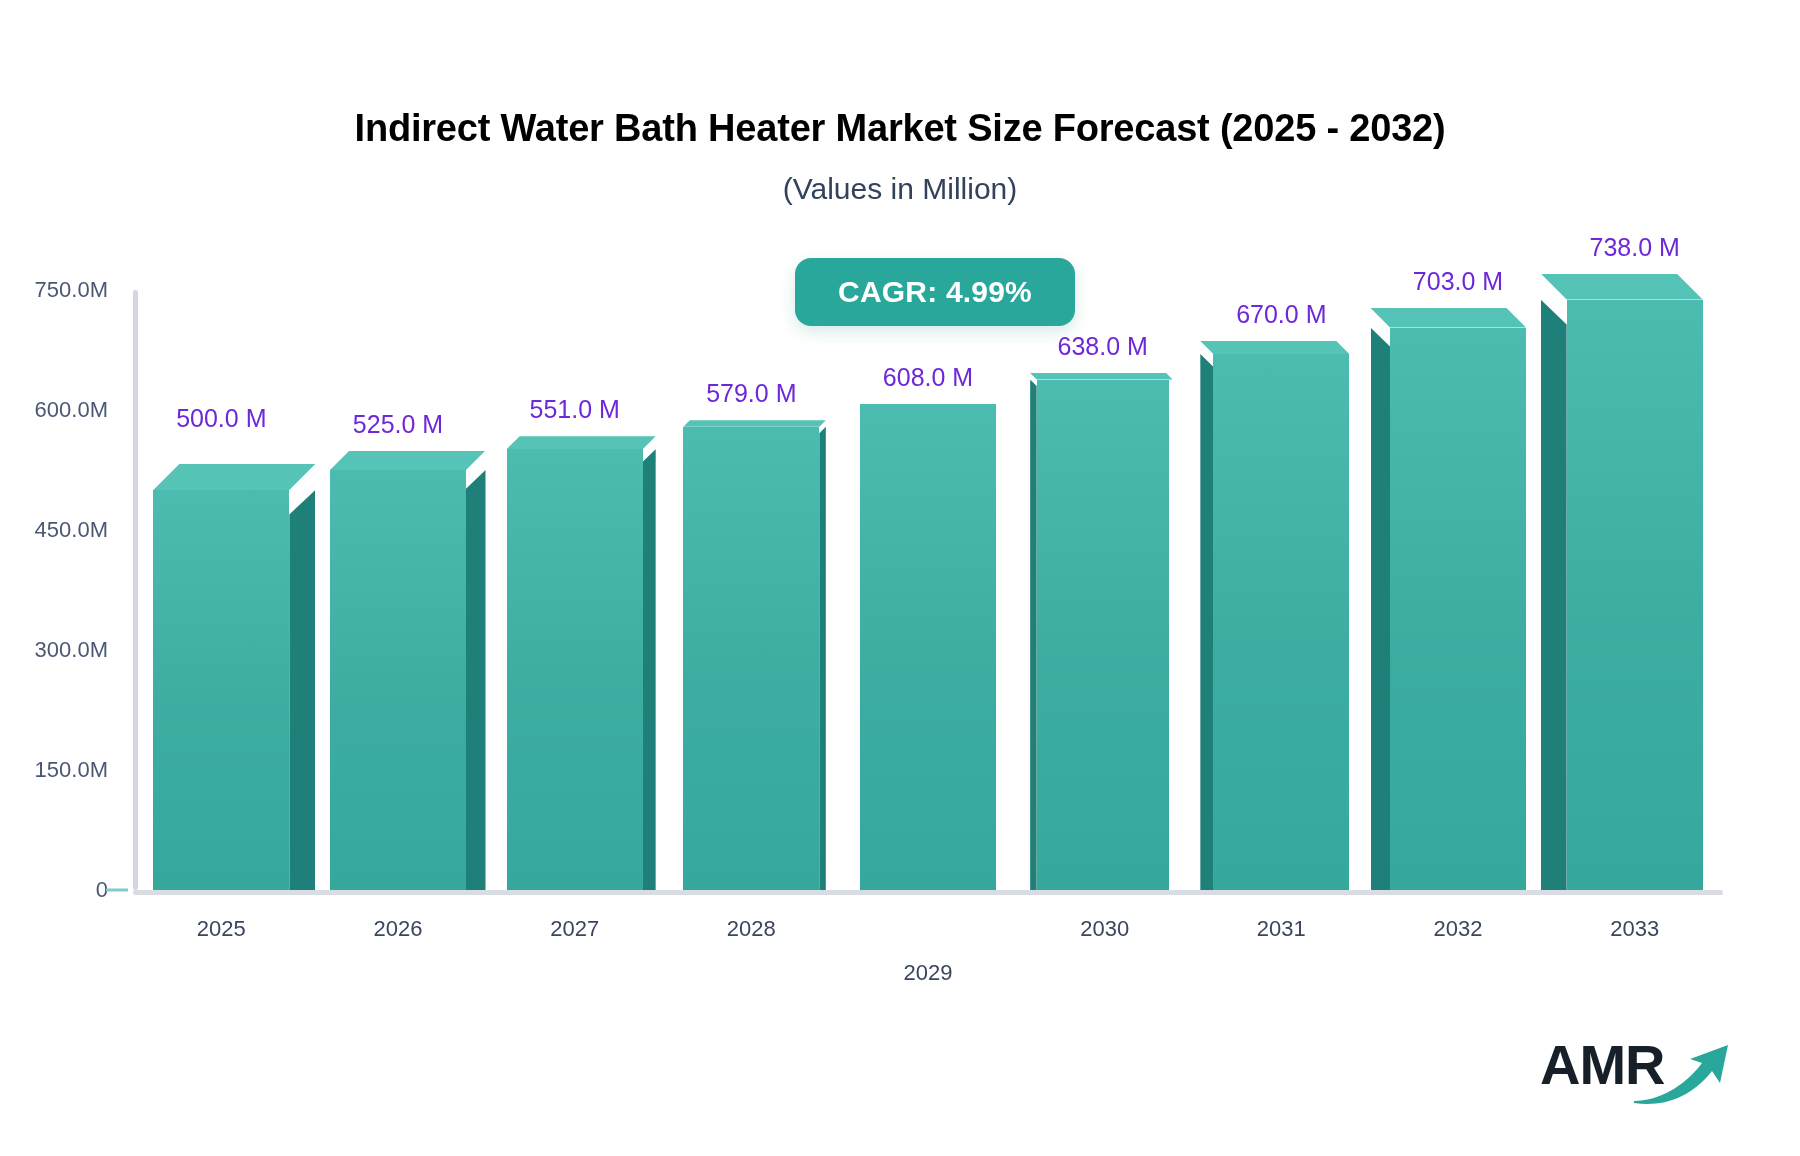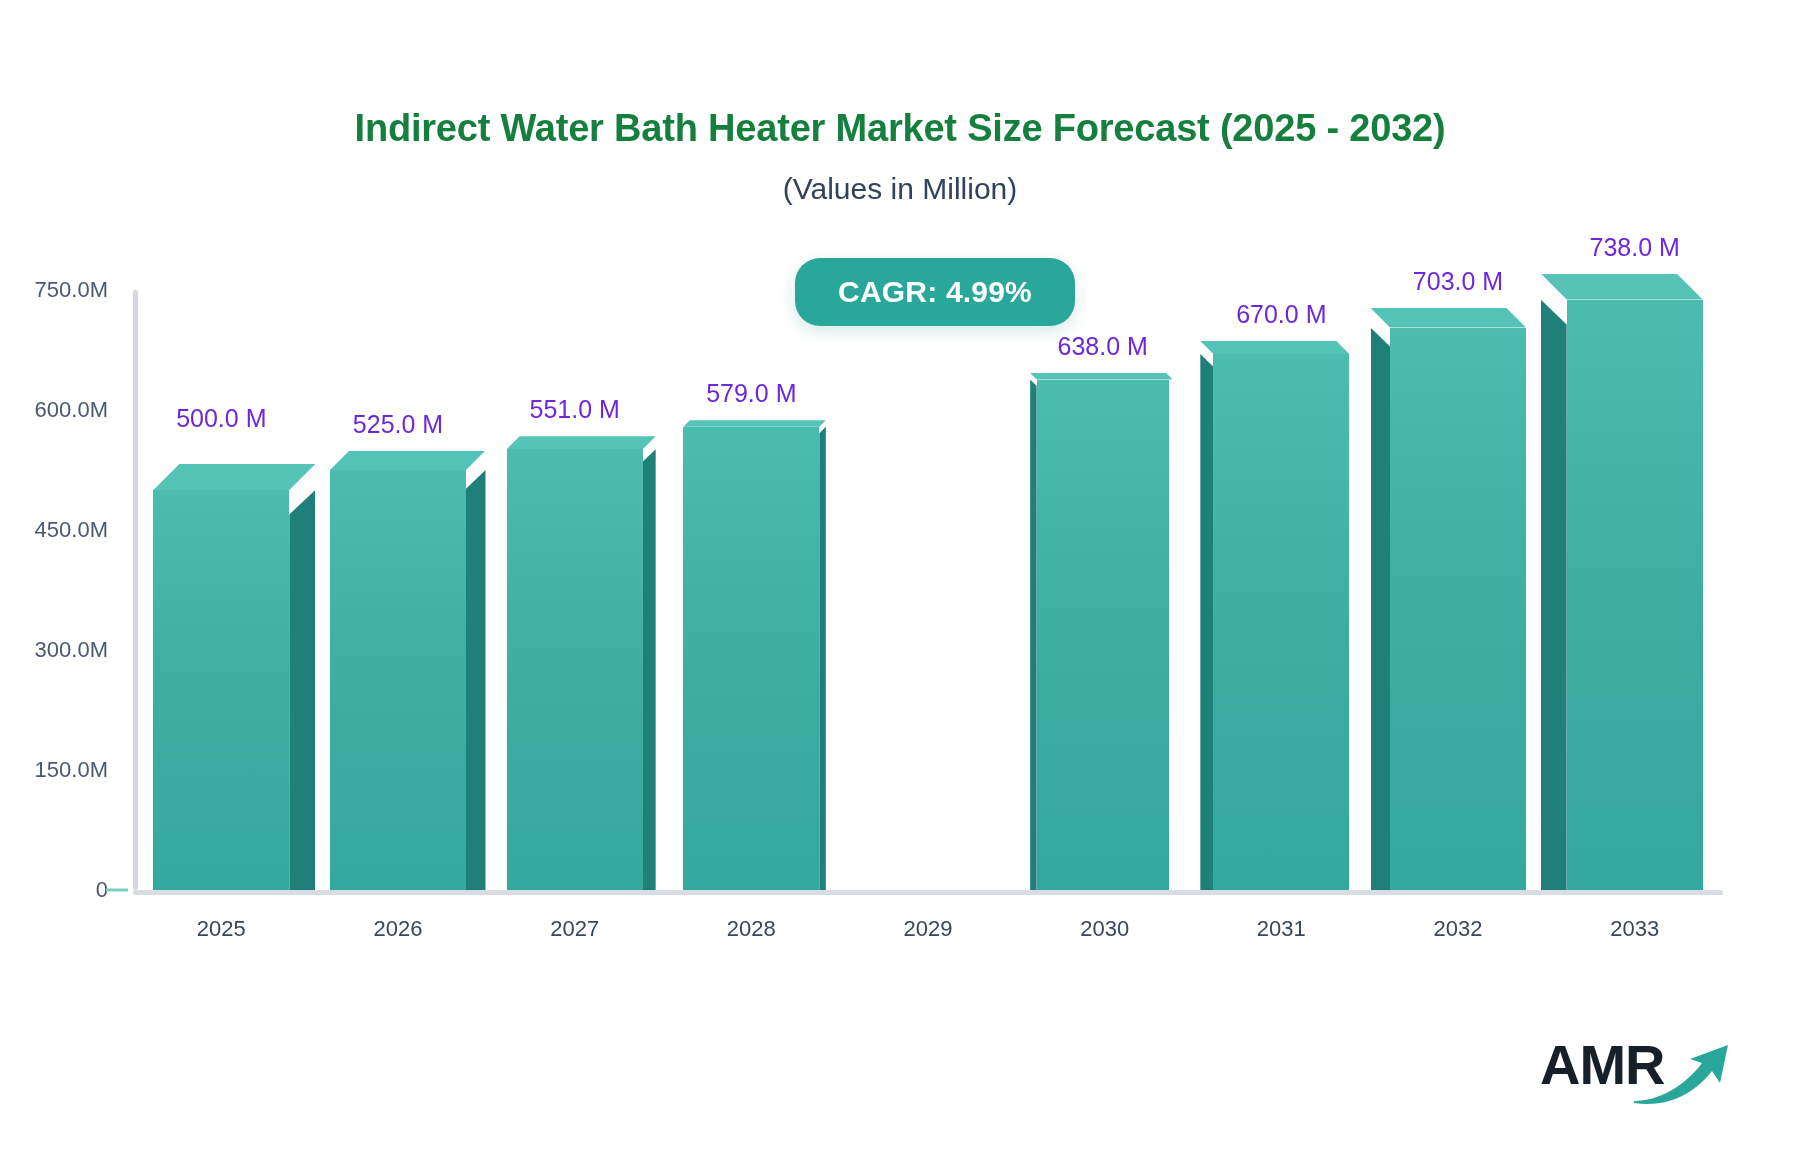--- a/index.html
+++ b/index.html
@@ -25,41 +25,41 @@
   .title-block {
     position: absolute;
     top: 108px;
     left: 0;
     width: 1800px;
     text-align: center;
   }
   .chart-title {
     font-size: 38px;
     font-weight: 700;
-    color: #15803d;
+    color: #000000;
     letter-spacing: -0.2px;
     line-height: 1.1;
     white-space: nowrap;
   }
   .chart-subtitle {
     margin-top: 22px;
     font-size: 30px;
     font-weight: 400;
     color: #33425b;
     line-height: 1.1;
   }
 
   
   .cagr-badge {
     position: absolute;
     top: 258px;
     left: 795px;
     width: 280px;
     height: 68px;
-    border-radius: 25px;
+    border-radius: 16px;
     background: #2aa79b;
     box-shadow: 0 6px 16px rgba(40,140,130,0.18);
     display: flex;
     align-items: center;
     justify-content: center;
   }
   .cagr-badge-text {
     color: #ffffff;
     font-size: 30px;
     font-weight: 700;
@@ -232,20 +232,24 @@
           <div class="bar-side" style="width: 13px; height: 440.8px; left: 136px; clip-path: polygon(0px 2.8647%, 100% 0px, 100% 100%, 0px 100%);"></div>
           <div class="bar-top" style="height: 13px; width: 149px; bottom: 440.8px; left: 0px; clip-path: polygon(0px 100%, 91.2752% 100%, 100% 0px, 8.72483% 0px);"></div>
           <div class="bar-label" style="margin-bottom: 25px;">551.0 M</div>
         </div>
         <div class="bar-group" style="left: 550.333px; width: 136px; height: 463.2px;">
           <div class="bar-face" style="height: 463.2px;"></div>
           <div class="bar-side" style="width: 6.5px; height: 463.2px; left: 136px; clip-path: polygon(0px 1.38386%, 100% 0px, 100% 100%, 0px 100%);"></div>
           <div class="bar-top" style="height: 6.5px; width: 142.5px; bottom: 463.2px; left: 0px; clip-path: polygon(0px 100%, 95.4386% 100%, 100% 0px, 4.5614% 0px);"></div>
           <div class="bar-label" style="margin-bottom: 18.5px;">579.0 M</div>
         </div>
+        <div class="bar-group" style="left: 727px; width: 136px; height: 486.4px;">
+          <div class="bar-face" style="height: 486.4px;"></div>
+          <div class="bar-label" style="margin-bottom: 12px;">608.0 M</div>
+        </div>
         <div class="bar-group" style="left: 903.667px; width: 132px; height: 510.4px;">
           <div class="bar-face" style="height: 510.4px;"></div>
           <div class="bar-side" style="width: 6.5px; height: 510.4px; left: -6.5px; clip-path: polygon(0px 0px, 100% 1.2575%, 100% 100%, 0px 100%);"></div>
           <div class="bar-top" style="height: 6.5px; width: 142.5px; bottom: 510.4px; left: -6.5px; clip-path: polygon(4.5614% 100%, 100% 100%, 95.4386% 0px, 0px 0px);"></div>
           <div class="bar-label" style="margin-bottom: 18.5px;">638.0 M</div>
         </div>
         <div class="bar-group" style="left: 1080.33px; width: 136px; height: 536px;">
           <div class="bar-face" style="height: 536px;"></div>
           <div class="bar-side" style="width: 13px; height: 536px; left: -13px; clip-path: polygon(0px 0px, 100% 2.36794%, 100% 100%, 0px 100%);"></div>
           <div class="bar-top" style="height: 13px; width: 149px; bottom: 536px; left: -13px; clip-path: polygon(8.72483% 100%, 100% 100%, 91.2752% 0px, 0px 0px);"></div>
@@ -264,21 +268,21 @@
           <div class="bar-label" style="margin-bottom: 38px;">738.0 M</div>
         </div>
       </div>
   </div>
 
   <div id="xtick-layer">
       <div class="xtick" style="left: 221.333px;">2025</div>
       <div class="xtick" style="left: 398px;">2026</div>
       <div class="xtick" style="left: 574.667px;">2027</div>
       <div class="xtick" style="left: 751.333px;">2028</div>
-      <div class="xtick" style="left: 928px;">2029</div>
+      <div class="xtick" style="left: 928px; margin-top: 44px;">2029</div>
       <div class="xtick" style="left: 1104.67px;">2030</div>
       <div class="xtick" style="left: 1281.33px;">2031</div>
       <div class="xtick" style="left: 1458px;">2032</div>
       <div class="xtick" style="left: 1634.67px;">2033</div>
     </div>
 
   <div class="amr-logo">
     <div class="amr-text">AMR</div>
     <div class="amr-arrow">
       <svg width="104" height="66" viewBox="0 0 104 66" aria-hidden="true">

